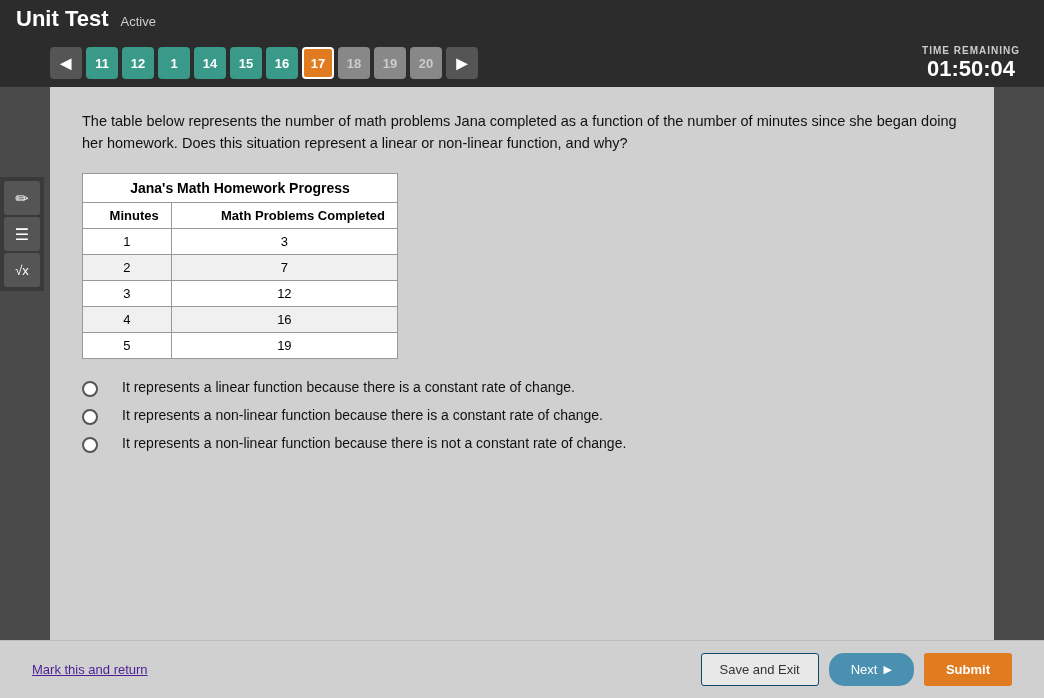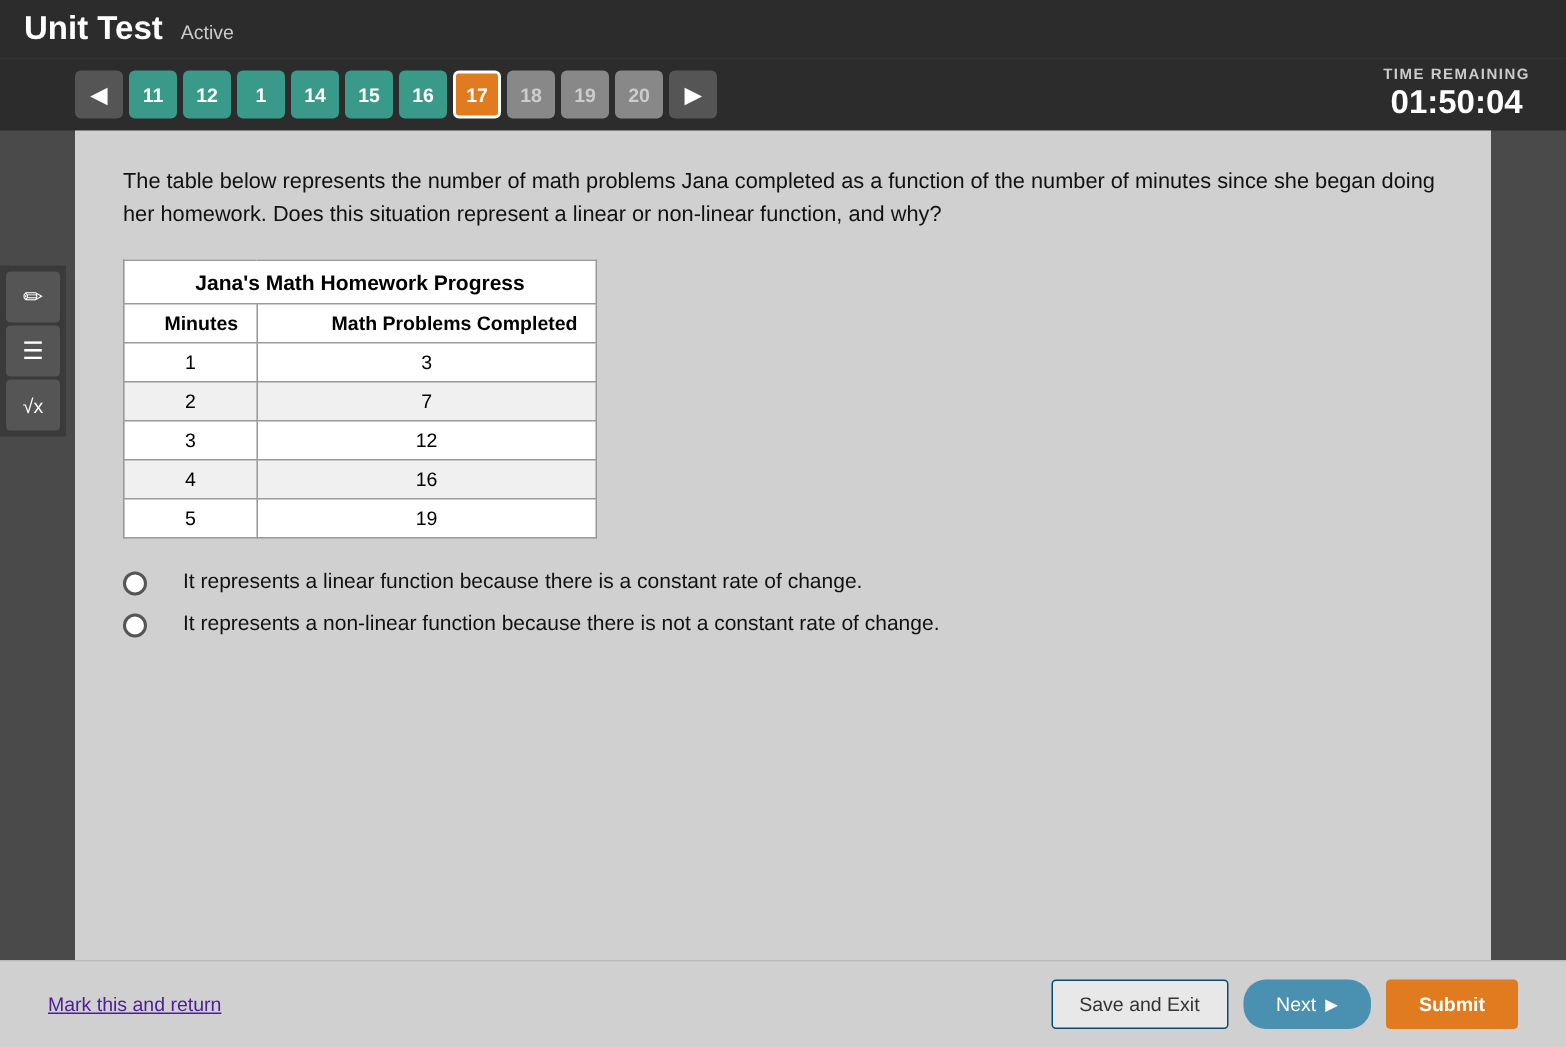--- a/index.html
+++ b/index.html
@@ -332,20 +332,24 @@
       </table>
     </div>
 
     <ul class="options-list" id="options-list">
     <li class="option-item">
           <span class="radio-circle"></span>
           <span>It represents a linear function because there is a constant rate of change.</span>
         </li>
         <li class="option-item">
           <span class="radio-circle"></span>
+          <span>It represents a non-linear function because there is a constant rate of change.</span>
+        </li>
+        <li class="option-item">
+          <span class="radio-circle"></span>
           <span>It represents a non-linear function because there is not a constant rate of change.</span>
         </li>
       </ul>
 
   </div>
 
   <div class="bottom-row">
     <a class="mark-link">Mark this and return</a>
     <div class="action-buttons">
       <button class="btn-save">Save and Exit</button>

